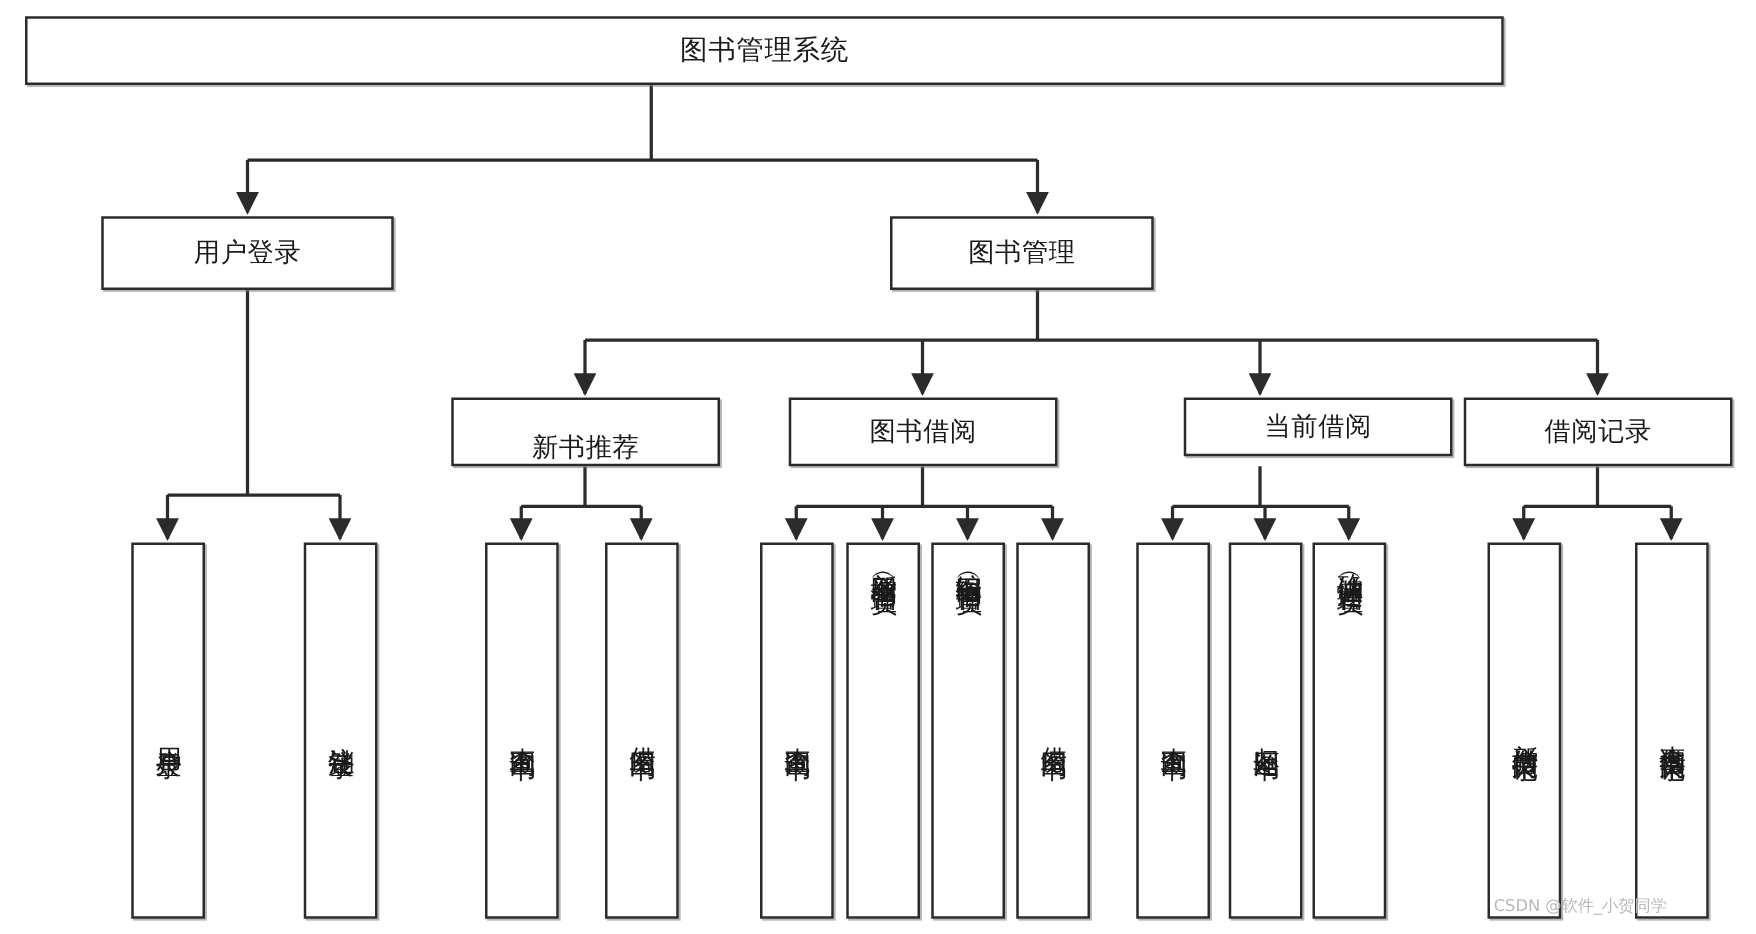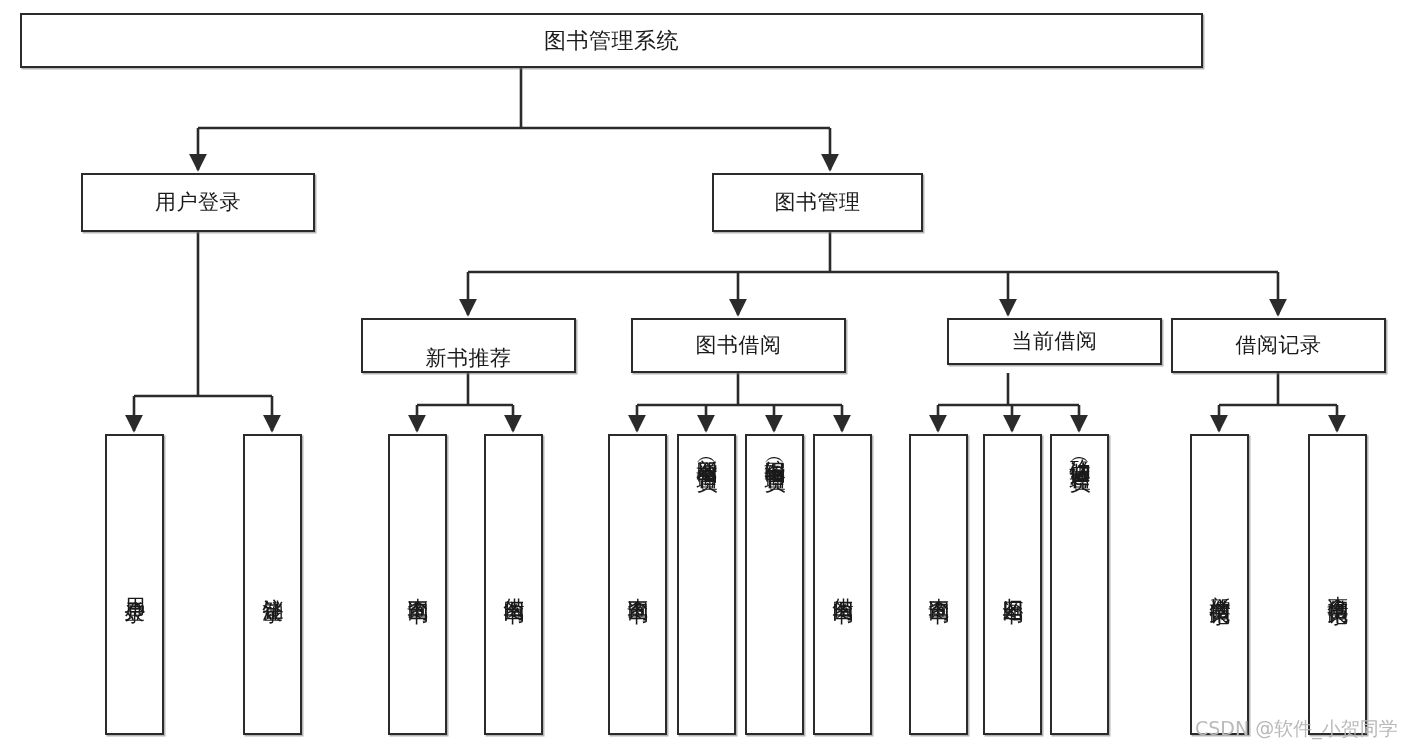--- a/index.html
+++ b/index.html
@@ -62,21 +62,21 @@
     line-height: 1;
     white-space: nowrap;
   }
   .node.vert.tall-center {
     align-items: center;
     padding-top: 0;
   }
   .watermark {
     position: absolute;
     color: #b9b9b9;
-    font-size: 19px;
+    font-size: 13px;
     white-space: nowrap;
     user-select: none;
   }
 </style>
 </head>
 <body>
 
 <div id="canvas">
 
   <svg class="edges" viewBox="0 0 1405 747">

